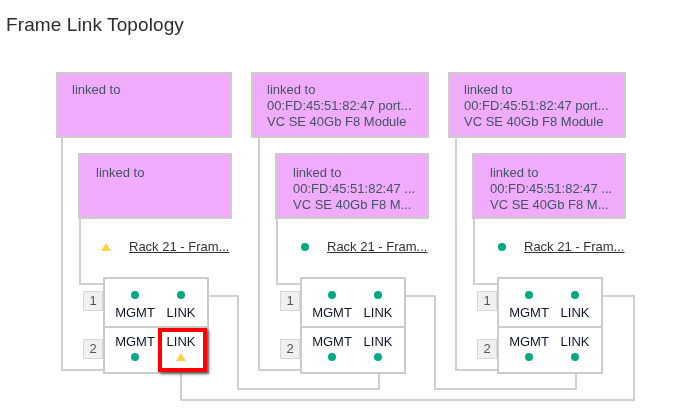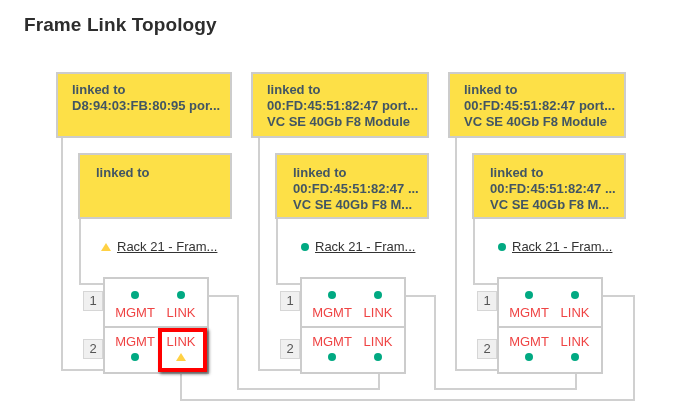--- a/index.html
+++ b/index.html
@@ -2,49 +2,49 @@
 <html><head>
 <meta charset="utf-8">
 <style>
   html, body { margin: 0; padding: 0; background: #ffffff; }
   body {
     width: 677px; height: 419px; position: relative; overflow: hidden;
     font-family: "Liberation Sans", "DejaVu Sans", sans-serif;
     color: #425563;
   }
   .title {
-    position: absolute; left: 24px; top: 14px;
-    font-size: 19px; font-weight: bold; color: #2d2d2d; letter-spacing: 0.1px;
+    position: absolute; left: 6px; top: 14px;
+    font-size: 19px; font-weight: normal; color: #2d2d2d; letter-spacing: 0.1px;
   }
   svg.lines { position: absolute; left: 0; top: 0; }
   .box {
-    position: absolute; box-sizing: border-box; background: #fde047;
+    position: absolute; box-sizing: border-box; background: #f0abfc;
     border: 2px solid #cccccc; font-size: 13px; line-height: 16px;
-    color: #425563; white-space: nowrap; overflow: hidden; font-weight: bold;
+    color: #425563; white-space: nowrap; overflow: hidden;
   }
   .link-row {
     position: absolute; font-size: 13px; color: #333; white-space: nowrap;
-    display: flex; align-items: center; gap: 6px;
+    display: flex; align-items: center; gap: 18px;
   }
   .link-row a { color: #333; text-decoration: underline; cursor: pointer; }
   .dot { display: inline-block; width: 8px; height: 8px; border-radius: 50%; background: #01a982; }
   .tri {
     display: inline-block; width: 0; height: 0;
     border-left: 5px solid transparent; border-right: 5px solid transparent;
     border-bottom: 8px solid #ffd144;
   }
   .frame {
     position: absolute; box-sizing: border-box; border: 2px solid #cccccc; background: #fff;
     width: 106px; height: 97px;
   }
   .frame .row { position: absolute; left: 0; width: 102px; height: 47px; }
   .frame .row.r1 { top: 0; border-bottom: 2px solid #cccccc; }
   .frame .row.r2 { top: 49px; height: 46px; }
   .port {
-    position: absolute; width: 48px; text-align: center; font-size: 13px; color: #ef4444;
+    position: absolute; width: 48px; text-align: center; font-size: 13px; color: #0f172a;
   }
   .port .lbl { display: block; }
   .port .ind { display: block; height: 10px; position: relative; }
   .port .ind .dot, .port .ind .tri { position: absolute; left: 50%; transform: translateX(-50%); }
   .badge {
     position: absolute; width: 20px; height: 20px; box-sizing: border-box;
     border: 1px solid #d6d6d6; background: #f0f0f0; font-size: 13px;
     text-align: center; line-height: 18px; color: #555;
   }
   .highlight {
@@ -72,21 +72,20 @@
     <polyline points="181,296 238,296 238,389 379,389 379,357"></polyline>
 
     <polyline points="181,368 181,400 634,400 634,296 576,296"></polyline>
 
     <polyline points="379,296 435,296 435,389 576,389 576,357"></polyline>
   </g>
 </svg>
 
 <div class="box" style="left:56px;top:72px;width:176px;height:66px;padding:8px 0 0 14px;">
   <div>linked to</div>
-  <div>D8:94:03:FB:80:95 por...</div>
 </div>
 <div class="box" style="left:78px;top:153px;width:154px;height:66px;padding:10px 0 0 16px;">
   <div>linked to</div>
 </div>
 <div class="link-row" style="left:101px;top:239px;">
   <span class="tri"></span>
   <a>Rack 21 - Fram...</a>
 </div>
 <div class="badge" style="left:83px;top:291px;">1</div>
 <div class="badge" style="left:83px;top:339px;">2</div>

